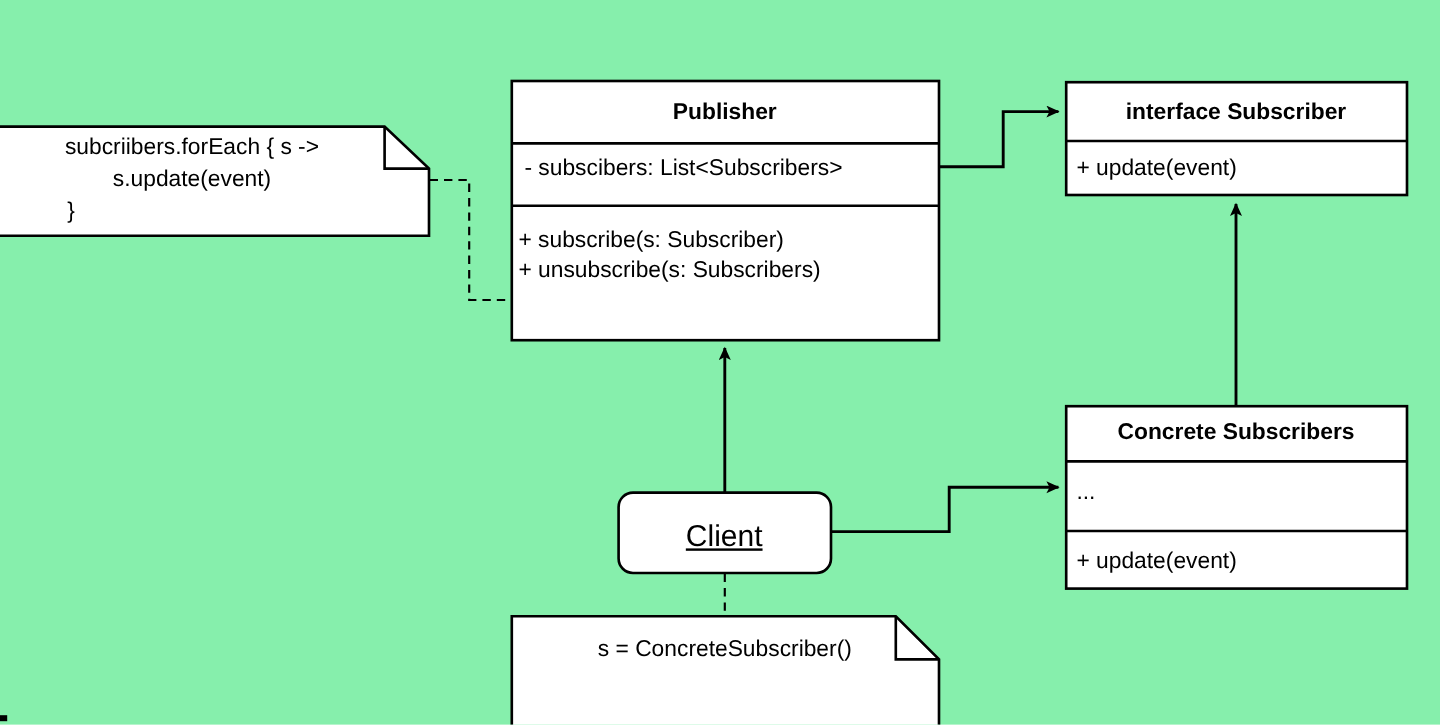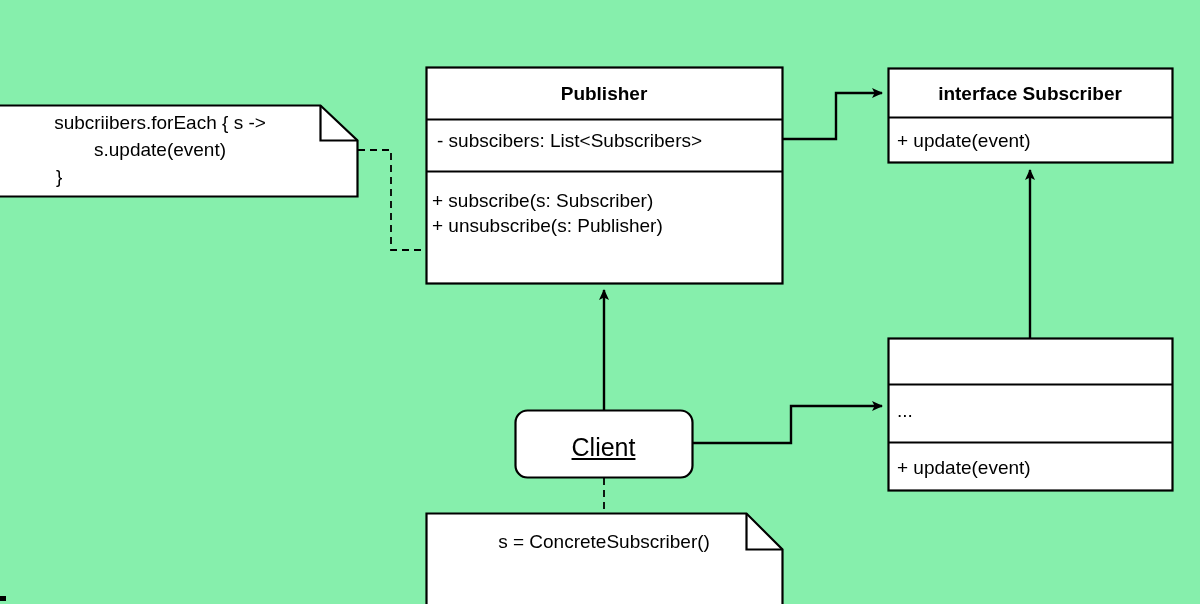--- a/index.html
+++ b/index.html
@@ -107,25 +107,26 @@
     <path d="M 358,150 L 391,150 L 391,250 L 427,250" fill="none" stroke="#000000" stroke-width="1.8" stroke-dasharray="7,5"></path>
 
     <path d="M 604,478 L 604,513" fill="none" stroke="#000000" stroke-width="1.8" stroke-dasharray="7,5"></path>
 
     <rect x="0" y="596" width="6" height="5" fill="#000000"></rect>
   </svg>
 
   <div class="txt cls-title" style="left:426px; top:83px; width:356px;">Publisher</div>
   <div class="txt cls-member" style="left:437px; top:130px;">- subscibers: List&lt;Subscribers&gt;</div>
   <div class="txt cls-member" style="left:432px; top:190px;">+ subscribe(s: Subscriber)</div>
-  <div class="txt cls-member" style="left:432px; top:215px;">+ unsubscribe(s: Publisher)</div>
+  <div class="txt cls-member" style="left:432px; top:215px;">+ unsubscribe(s: Subscribers)</div>
 
   <div class="txt cls-title" style="left:888px; top:83px; width:284px;">interface Subscriber</div>
   <div class="txt cls-member" style="left:897px; top:130px;">+ update(event)</div>
 
+  <div class="txt cls-title" style="left:888px; top:350px; width:284px;">Concrete Subscribers</div>
   <div class="txt cls-member" style="left:897px; top:400px;">...</div>
   <div class="txt cls-member" style="left:897px; top:457px;">+ update(event)</div>
 
   <div class="txt client-label" style="left:515px; top:433px; width:177px;">Client</div>
 
   <div class="txt note-text" style="left:0px; top:112px; width:320px;">subcriibers.forEach { s -&gt;</div>
   <div class="txt note-text" style="left:0px; top:139px; width:320px;">s.update(event)</div>
   <div class="txt note-text" style="left:56px; top:166px; text-align:left;">}</div>
 
   <div class="txt note-text" style="left:426px; top:531px; width:356px;">s = ConcreteSubscriber()</div>

